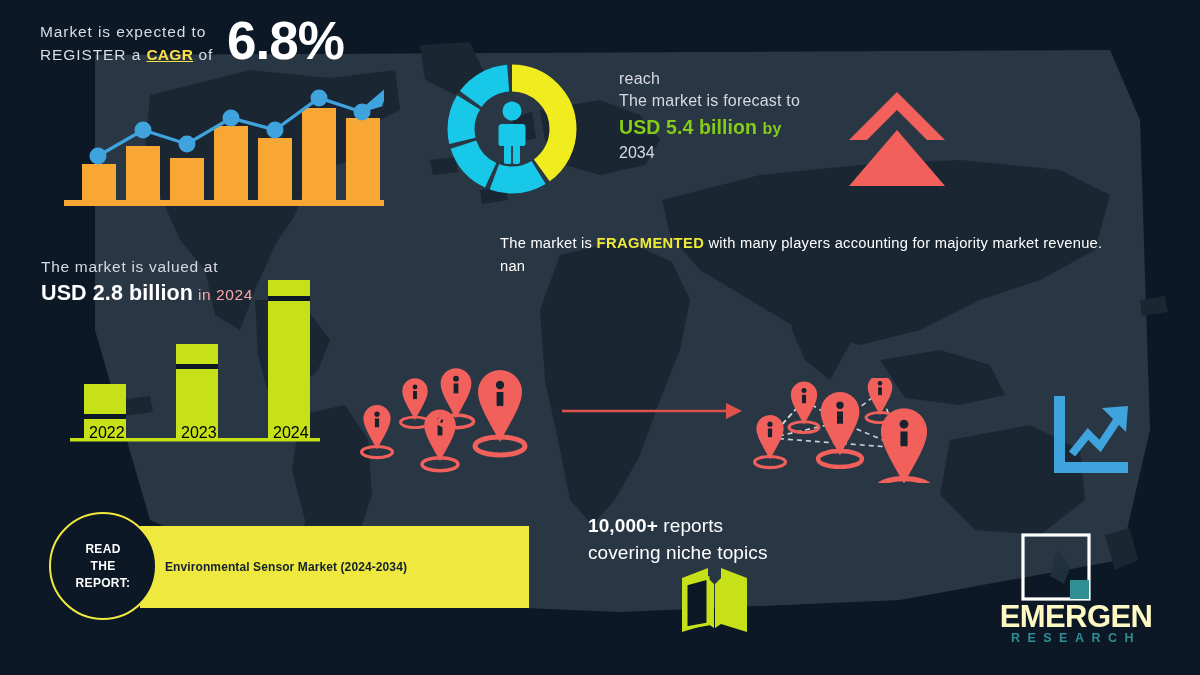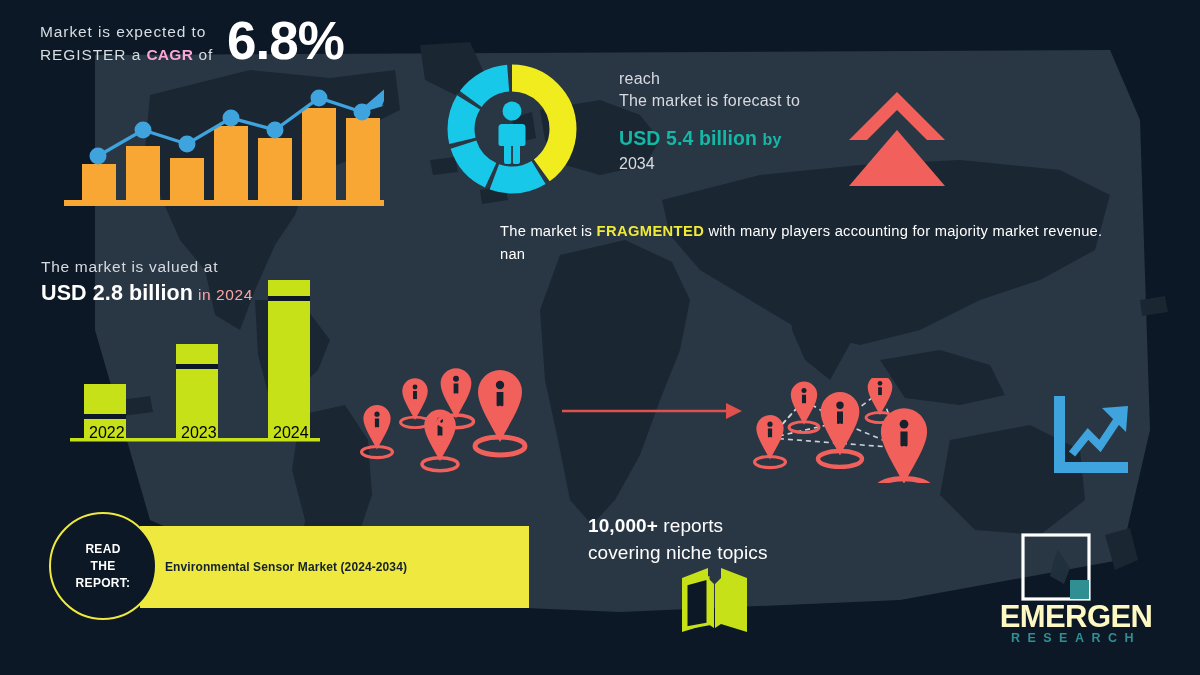--- a/index.html
+++ b/index.html
@@ -29,21 +29,21 @@
   #cagr-block { left:40px; top:18px; width:350px; }
   #cagr-lines {
     display:inline-block;
     vertical-align:middle;
     color:#d7dde3;
     font-size:15.5px;
     line-height:23px;
     letter-spacing:0.9px;
     width:183px;
   }
-  #cagr-lines .b { color:#f9a8d4; font-weight:bold; letter-spacing:0.3px; }
+  #cagr-lines .b { color:#fde047; font-weight:bold; letter-spacing:0.3px;text-decoration:underline; }
   #cagr-value {
     display:inline-block;
     vertical-align:middle;
     color:#ffffff;
     font-size:53px;
     font-weight:bold;
     letter-spacing:-1px;
     line-height:53px;
     margin-left:4px;
     margin-top:-4px;
@@ -55,31 +55,31 @@
 
   
   #donut { left:436px; top:53px; width:152px; height:152px; }
 
   
   #forecast-block { left:619px; top:68px; width:215px; }
   #forecast-block .l1 {
     color:#d7dae0; font-size:16px; line-height:22px; letter-spacing:0.2px;
   }
   #forecast-block .l2 {
-    color:#14b8a6; font-size:19.5px; font-weight:bold; line-height:26px;
-    margin-top:13px; letter-spacing:0.1px;
+    color:#84cc16; font-size:19.5px; font-weight:bold; line-height:26px;
+    margin-top:2px; letter-spacing:0.1px;
   }
   #forecast-block .l2 .small { font-size:16px; font-weight:bold; }
   #forecast-block .l3 { color:#d7dae0; font-size:16px; line-height:22px; }
 
   
   #red-triangles { left:845px; top:88px; width:104px; height:102px; }
 
   
-  #fragmented-block { left:500px; top:220px; width:630px; }
+  #fragmented-block { left:500px; top:232px; width:630px; }
   #fragmented-block p {
     color:#ffffff; font-size:14.7px; line-height:23px; letter-spacing:0.25px;
   }
   #fragmented-block .hl { color:#efe93a; font-weight:bold; letter-spacing:0.4px; }
 
   
   #valued-block { left:41px; top:256px; width:300px; }
   #valued-block .l1 {
     color:#d7dae0; font-size:15.5px; letter-spacing:0.7px; line-height:22px;
   }

